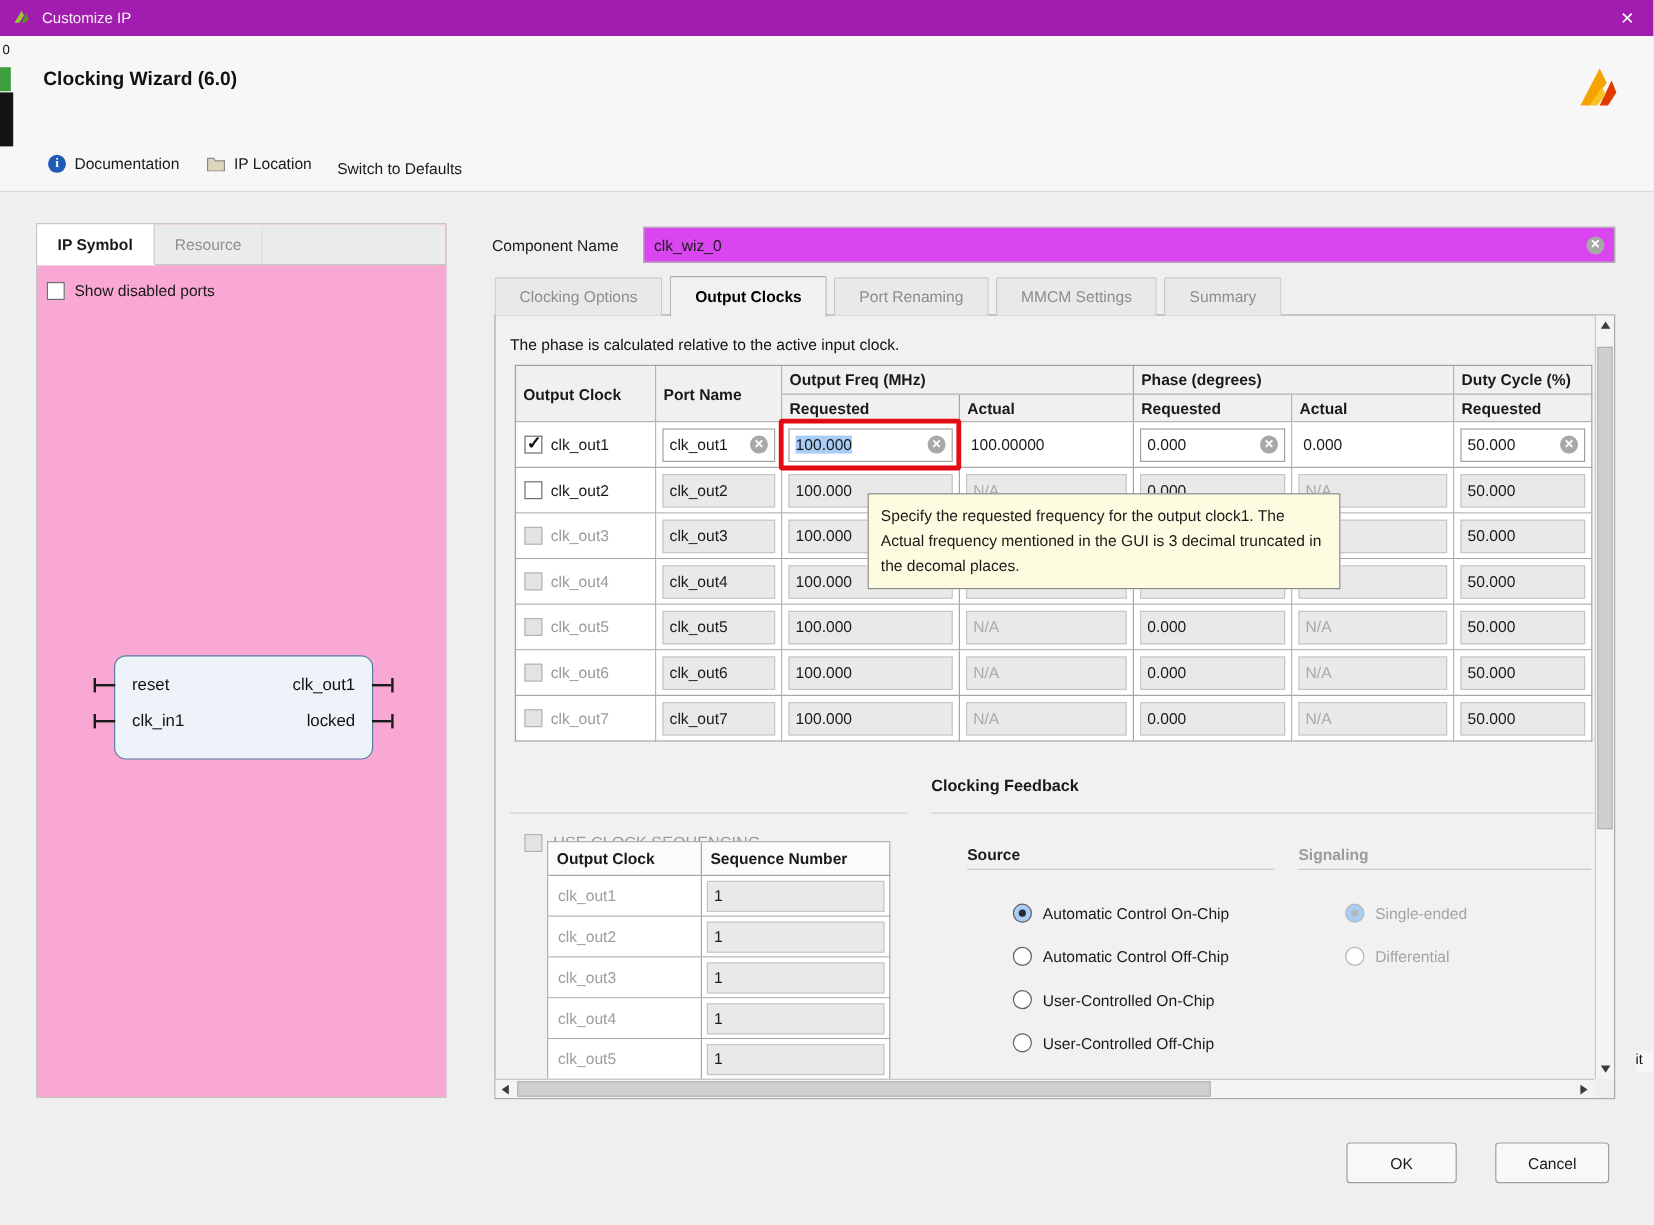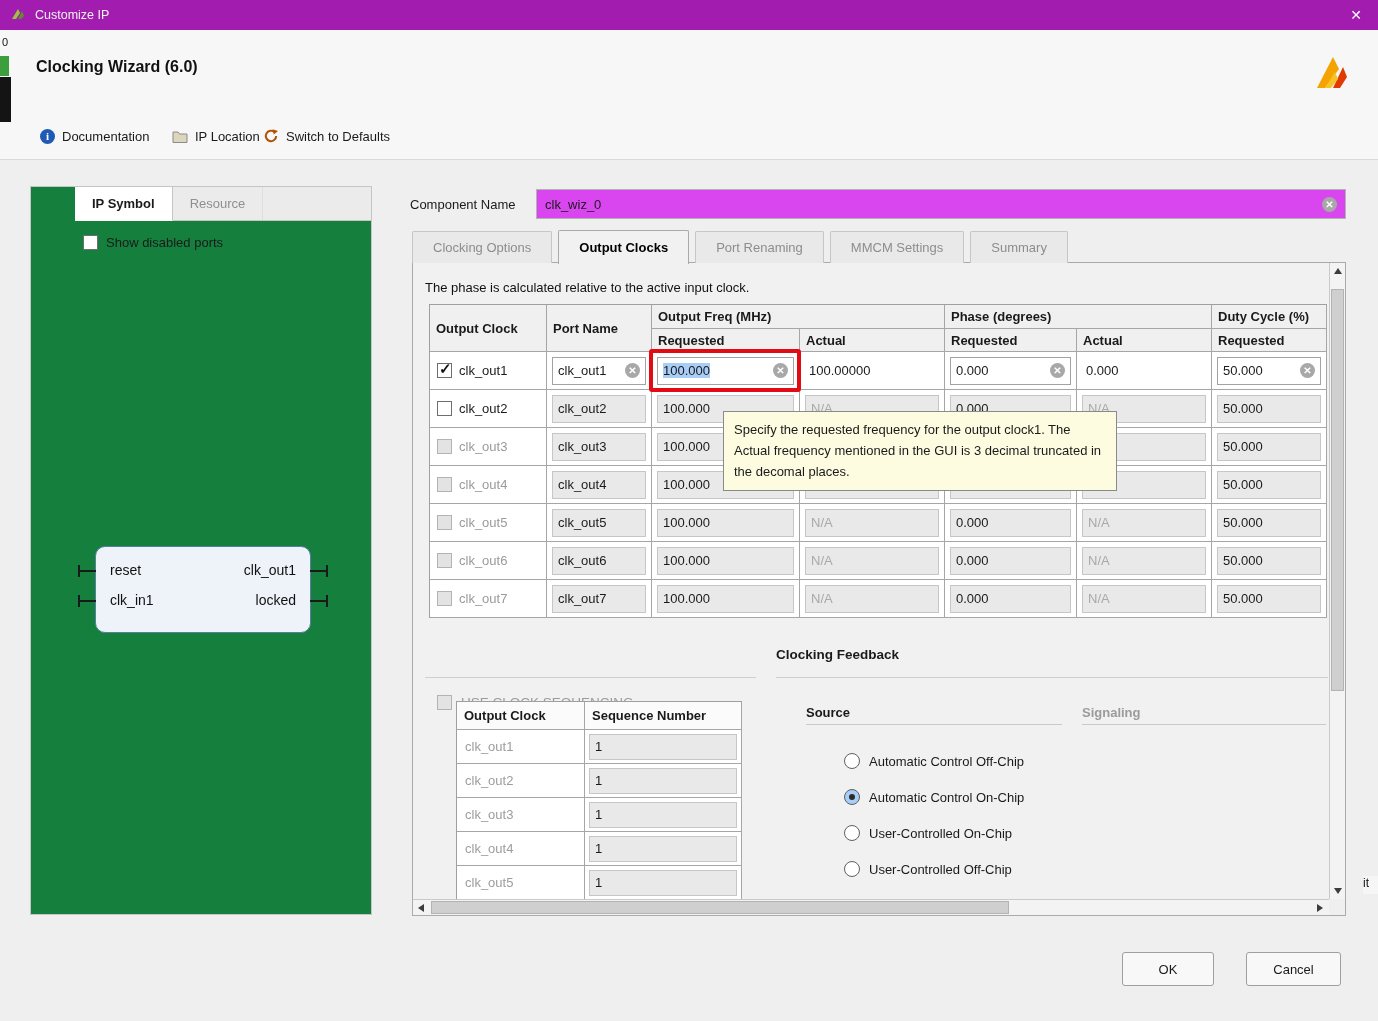--- a/index.html
+++ b/index.html
@@ -23,26 +23,26 @@
   .art-black { position:absolute; left:0; top:77px; width:11px; height:45px; background:#141414; z-index:40; }
   .art-it { position:absolute; left:1363px; top:876px; width:15px; height:18px; background:#f6f6f6;
     font-size:12px; color:#111; z-index:40; }
   
   .top-strip { position:absolute; top:30px; left:0; width:100%; height:130px; background:#f7f7f8;
     border-bottom:1px solid #dadada; }
   .wiz-title { position:absolute; left:36px; top:58px; font-size:16px; font-weight:700; color:#111; }
   .xlogo { position:absolute; left:1314px; top:52px; width:34px; height:38px; }
   .tool-item { position:absolute; top:126px; height:20px; display:flex; align-items:center; gap:7px;
     font-size:13px; color:#1a1a1a; cursor:default; }
-  .ti-doc { left:40px; } .ti-loc { left:172px; } .ti-swd { left:263px; }
+  .ti-doc { left:40px; } .ti-loc { left:172px; } .ti-swd { left:281px;flex-direction:column; }
   .info-ic { width:15px; height:15px; border-radius:50%; background:#1f5bb5; color:#fff; font-size:11px;
     font-weight:700; line-height:15px; text-align:center; font-family:"Liberation Serif", serif; }
   
-  .left-panel { position:absolute; left:30px; top:186px; width:342px; height:729px; background:#15803d;
-    border:1px solid #c5c5c5;padding-left:44px; }
+  .left-panel { position:absolute; left:30px; top:186px; width:342px; height:729px; background:#f9a8d4;
+    border:1px solid #c5c5c5; }
   .lp-tabs { display:flex; height:34px; background:#ebebeb; border-bottom:1px solid #c5c5c5; }
   .lp-tab { padding:0 17px; line-height:33px; font-size:13px; }
   .lp-tab.active { background:#fff; font-weight:700; border-right:1px solid #c5c5c5; margin-bottom:-1px;
     border-bottom:1px solid #fff; }
   .lp-tab.inactive { color:#8f8f8f; border-right:1px solid #dedede; }
   .show-ports { display:flex; align-items:center; gap:8px; margin:14px 0 0 8px; }
   .ip-symbol { position:absolute; left:64px; top:359px; width:216px; height:87px; background:#eef3fa;
     border:1px solid #5b7ca3; border-radius:10px; }
   .port { position:absolute; font-size:14px; color:#111; }
   .p-l { left:14px; } .p-r { right:14px; text-align:right; }
@@ -584,36 +584,46 @@
       </div>
   </div>
 
   <div class="cf-title">Clocking Feedback</div>
   <div class="grp-label src-label">Source</div>
   <div class="uline src-line"></div>
   <div class="grp-label sig-label">Signaling</div>
   <div class="uline sig-line"></div>
   <div class="opts src-opts">
       <div class="radio-row">
+        <span class="radio sel"></span>
+        <span class="radio-label">Automatic Control On-Chip</span>
+      </div>
+      <div class="radio-row">
         <span class="radio"></span>
         <span class="radio-label">Automatic Control Off-Chip</span>
-      </div>
-      <div class="radio-row">
-        <span class="radio sel"></span>
-        <span class="radio-label">Automatic Control On-Chip</span>
       </div>
       <div class="radio-row">
         <span class="radio"></span>
         <span class="radio-label">User-Controlled On-Chip</span>
       </div>
       <div class="radio-row">
         <span class="radio"></span>
         <span class="radio-label">User-Controlled Off-Chip</span>
       </div>
     </div>
+  <div class="opts sig-opts">
+      <div class="radio-row">
+        <span class="radio sel dis"></span>
+        <span class="radio-label dis">Single-ended</span>
+      </div>
+      <div class="radio-row">
+        <span class="radio dis"></span>
+        <span class="radio-label dis">Differential</span>
+      </div>
+    </div>
 
   <div class="vscroll">
     <div class="sb-btn" style="left:0;top:0">
         <span class="tri-up"></span>
       </div>
     <div class="vthumb"></div>
     <div class="sb-btn" style="left:0;top:620px">
         <span class="tri-down"></span>
       </div>
   </div>

